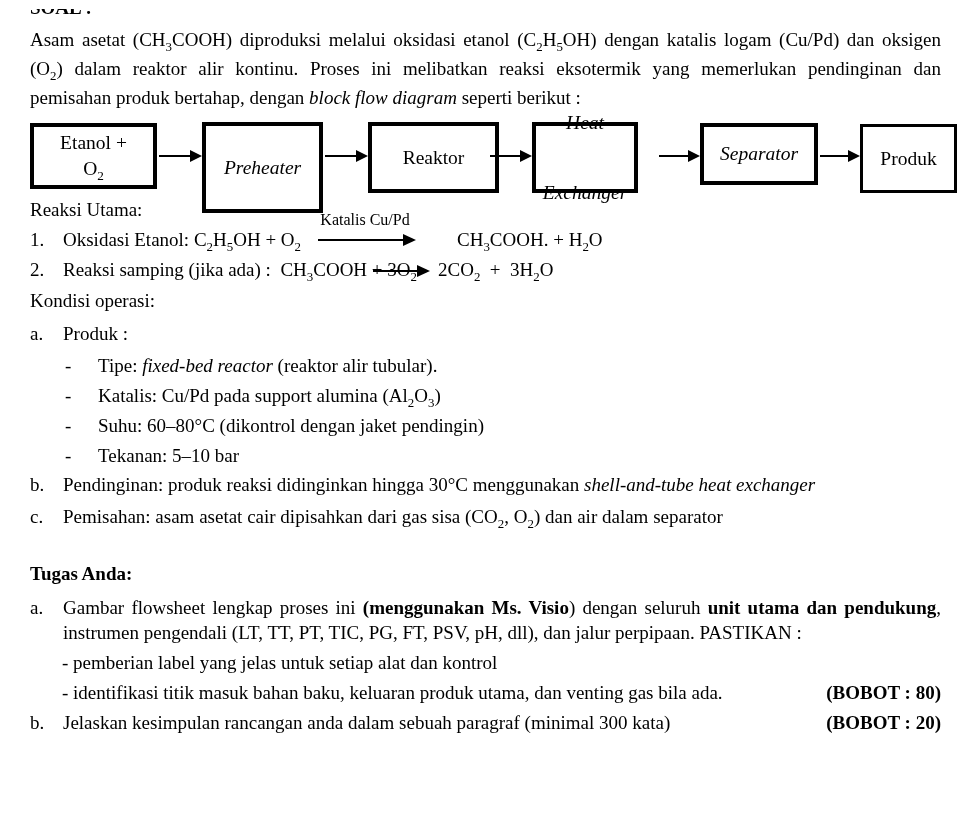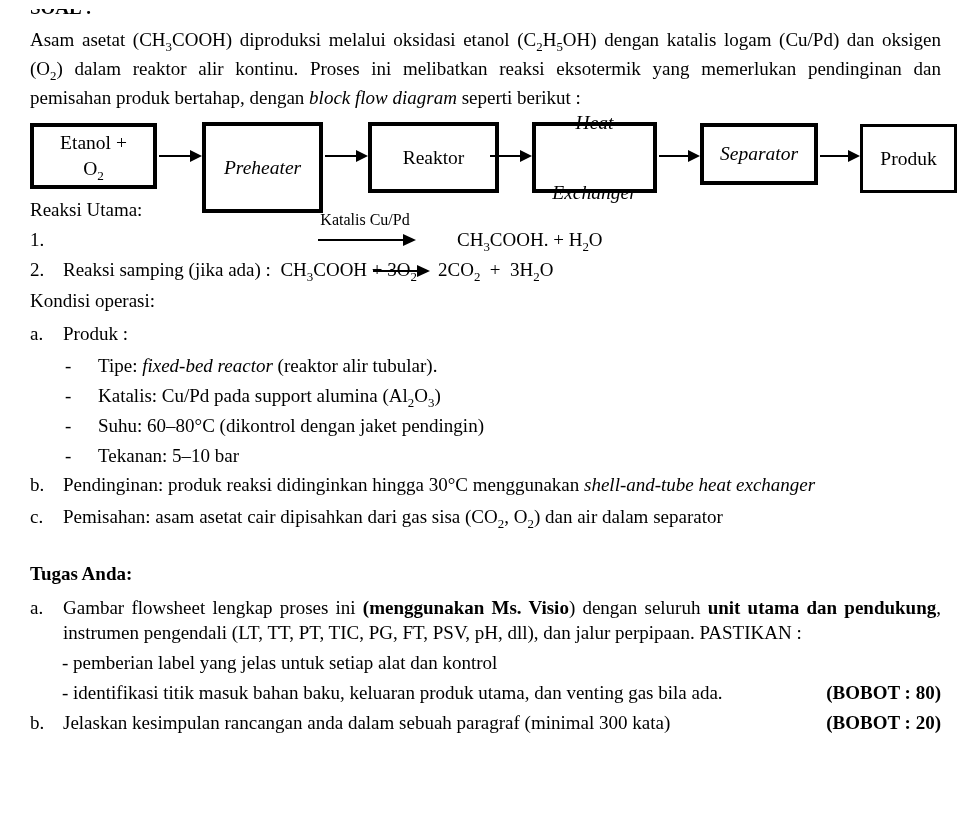--- a/index.html
+++ b/index.html
@@ -55,38 +55,39 @@
   <div class="abs block" style="left:202px;top:113px;width:121px;height:91px;">
     <div><span style="font-style: italic;">Preheater</span></div>
   </div>
   <div class="abs harrow" style="left:325px;top:146px;width:41px;"></div>
 
   <div class="abs block" style="left:368px;top:113px;width:131px;height:71px;">
     <div><span>Reaktor</span></div>
   </div>
   <div class="abs harrow" style="left:490px;top:146px;width:40px;"></div>
 
-  <div class="abs block" style="left:532px;top:113px;width:125px;height:71px;gap:44px;">
+  <div class="abs block" style="left:532px;top:113px;width:106px;height:71px;gap:44px;">
     <div><span style="font-style: italic;">Heat</span></div>
     <div><span style="font-style: italic;">Exchanger</span></div>
   </div>
   <div class="abs harrow" style="left:659px;top:146px;width:39px;"></div>
 
   <div class="abs block" style="left:700px;top:114px;width:118px;height:62px;">
     <div><span style="font-style: italic;">Separator</span></div>
   </div>
   <div class="abs harrow" style="left:820px;top:146px;width:38px;"></div>
 
   <div class="abs block" style="left:860px;top:115px;width:97px;height:69px;border-width:3px;">
     <div><span>Produk</span></div>
   </div>
 
   <div class="abs" style="left:30px;top:190px;">Reaksi Utama:</div>
 
   <div class="abs" style="left:30px;top:220px;">1.</div>
+  <div class="abs nowrap" style="left:63px;top:220px;"><span>Oksidasi Etanol: C</span><sub>2</sub><span>H</span><sub>5</sub><span>OH + O</span><sub>2</sub></div>
   <div class="abs catalyst" style="left:313px;top:202px;width:104px;">Katalis Cu/Pd</div>
   <div class="abs rxarrow" style="left:318px;top:230px;width:96px;"></div>
   <div class="abs nowrap" style="left:457px;top:220px;"><span>CH</span><sub>3</sub><span>COOH. + H</span><sub>2</sub><span>O</span></div>
 
   <div class="abs" style="left:30px;top:250px;">2.</div>
   <div class="abs nowrap" style="left:63px;top:250px;"><span>Reaksi samping (jika ada) :  CH</span><sub>3</sub><span>COOH + 3O</span><sub>2</sub></div>
   <div class="abs rxarrow" style="left:373px;top:261px;width:55px;"></div>
   <div class="abs nowrap" style="left:438px;top:250px;"><span>2CO</span><sub>2</sub><span>  +  3H</span><sub>2</sub><span>O</span></div>
 
   <div class="abs" style="left:30px;top:281px;">Kondisi operasi:</div>

